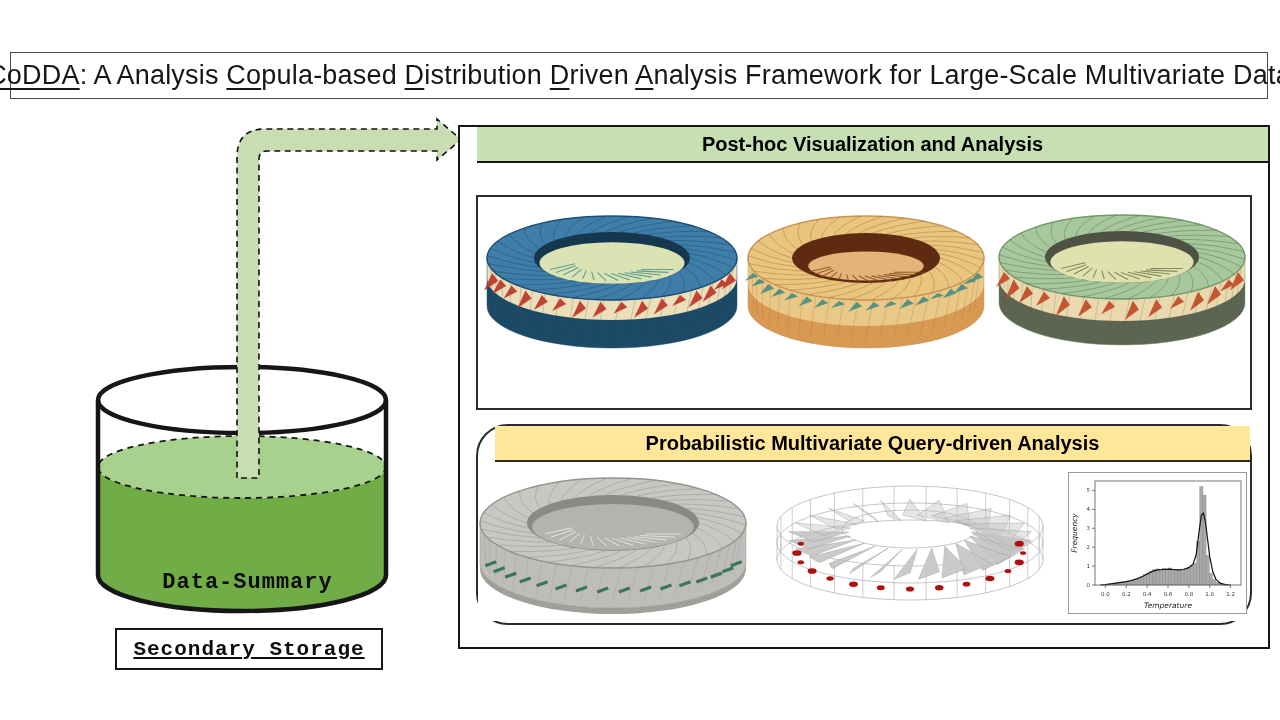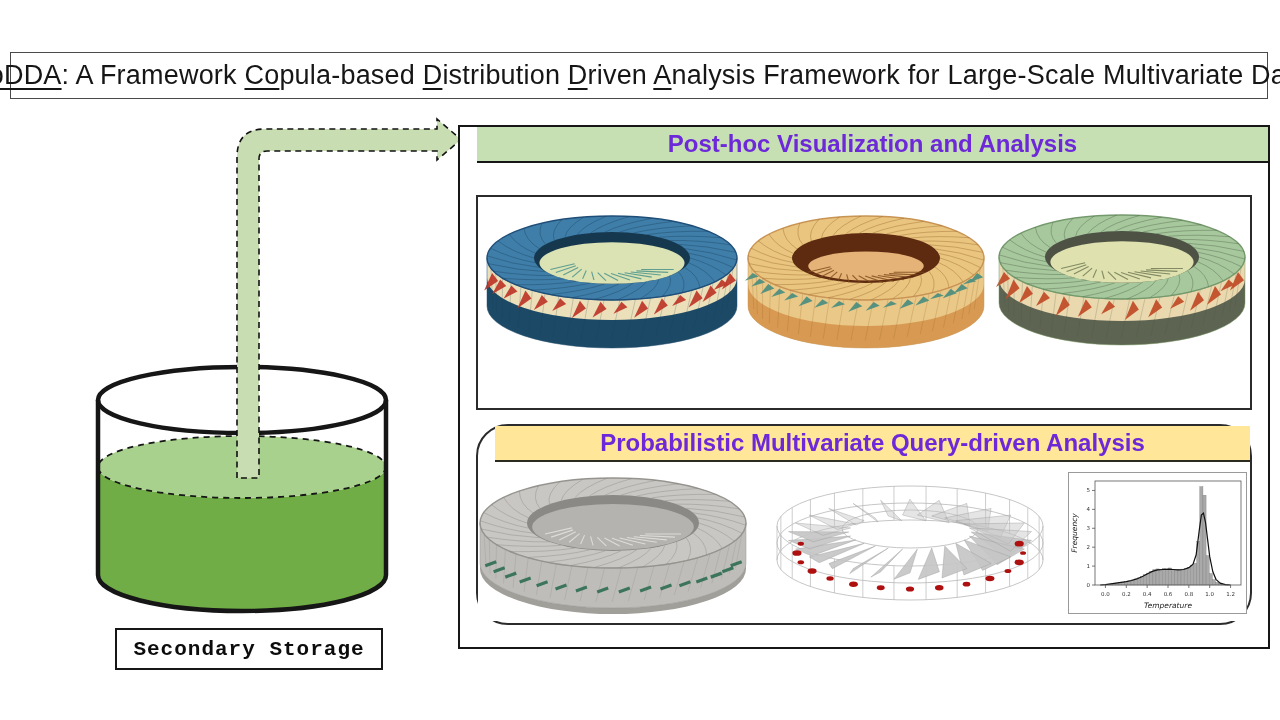--- a/index.html
+++ b/index.html
@@ -11,59 +11,60 @@
   .title-box span{font-size:27px;color:#161616;letter-spacing:.2px;white-space:pre;}
   .title-box span.u{text-decoration:underline;text-decoration-thickness:2px;text-underline-offset:4px;}
   
   .left-svg{position:absolute;left:0;top:0;}
   .liquid-label{position:absolute;left:130px;top:570px;width:235px;text-align:center;
                 font-family:"Liberation Mono","DejaVu Sans Mono",monospace;font-weight:bold;
                 font-size:22px;color:#0c0c0c;letter-spacing:1px;}
   .storage-box{position:absolute;left:115px;top:628px;width:264px;height:38px;border:2px solid #161616;
                background:#fff;display:flex;align-items:center;justify-content:center;
                font-family:"Liberation Mono","DejaVu Sans Mono",monospace;font-weight:bold;
-               font-size:21px;letter-spacing:1px;color:#0c0c0c;}
+               font-size:21px;letter-spacing:1px;color:#0c0c0c;text-decoration:underline;}
   
   .posthoc{position:absolute;left:458px;top:125px;width:808px;height:520px;
            border:2px solid #161616;background:#fff;}
-  .hdr{height:34px;line-height:34px;text-align:center;font-weight:bold;font-size:24px;color:#6d28d9;margin-left:17px;}
+  .hdr{height:34px;line-height:34px;text-align:center;font-weight:bold;font-size:20px;color:#000000;margin-left:17px;}
   .hdr.green{background:var(--header-green,#c6e0b4);border-bottom:2px solid #161616;}
   .hdr.yellow{background:var(--header-yellow,#ffe699);border-bottom:2px solid #2b2b20;}
   .sub{position:absolute;left:16px;width:772px;border:2px solid #2b2b2b;background:#fff;}
   .sub.s1{top:68px;height:211px;}
   .sub.s2{top:297px;height:197px;border-radius:32px;}
   .sub-content{position:relative;width:768px;background:#fff;}
   .s1 .sub-content{height:171px;}
   .s2 .sub-content{height:159px;}
   .torus-svg{position:absolute;left:0;top:0;}
   .hist-box{position:absolute;left:590px;top:10px;width:177px;height:140px;border:1px solid #9a9a9a;background:#fff;}
 </style>
 </head>
 <body>
 
 <div class="stage">
 
   <div class="title-box">
-    <span id="title-line"><span class="u">CoDDA</span><span>: A Framework </span><span class="u">Co</span><span>pula-based </span><span class="u">D</span><span>istribution </span><span class="u">D</span><span>riven </span><span class="u">A</span><span>nalysis Framework for Large-Scale Multivariate Data</span></span>
+    <span id="title-line"><span class="u">CoDDA</span><span>: A Analysis </span><span class="u">Co</span><span>pula-based </span><span class="u">D</span><span>istribution </span><span class="u">D</span><span>riven </span><span class="u">A</span><span>nalysis Framework for Large-Scale Multivariate Data</span></span>
   </div>
 
   <svg class="left-svg" width="470" height="720" viewBox="0 0 470 720">
 
     <path d="M98,400 L98,575 A144,36 0 0 0 386,575 L386,400 Z" fill="#ffffff"></path>
 
     <path d="M98,467 A144,31 0 0 0 386,467 L386,575 A144,36 0 0 1 98,575 Z" fill="#70ad47"></path>
 
     <ellipse cx="242" cy="467" rx="144" ry="31" fill="#a9d18e" stroke="#161616" stroke-width="1.8" stroke-dasharray="6,5"></ellipse>
 
     <path d="M98,400 L98,575 A144,36 0 0 0 386,575 L386,400" fill="none" stroke="#161616" stroke-width="4.5"></path>
     <ellipse cx="242" cy="400" rx="144" ry="33" fill="#ffffff" fill-opacity="0" stroke="#161616" stroke-width="4.5"></ellipse>
 
     <path d="M237,478 L237,157 Q237,129 265,129 L437,129 L437,119 L461,139.5 L437,160 L437,151 L267,151 Q259,151 259,159 L259,478 Z" fill="#c9ddb2" stroke="#111111" stroke-width="1.6" stroke-dasharray="6,4.5" stroke-linejoin="miter"></path>
   </svg>
 
+  <div class="liquid-label">Data-Summary</div>
 
   <div class="storage-box">
     <span>Secondary Storage</span>
   </div>
 
   <div class="posthoc">
     <div class="hdr green">Post-hoc Visualization and Analysis</div>
 
     <div class="sub s1">
       <div class="sub-content">

